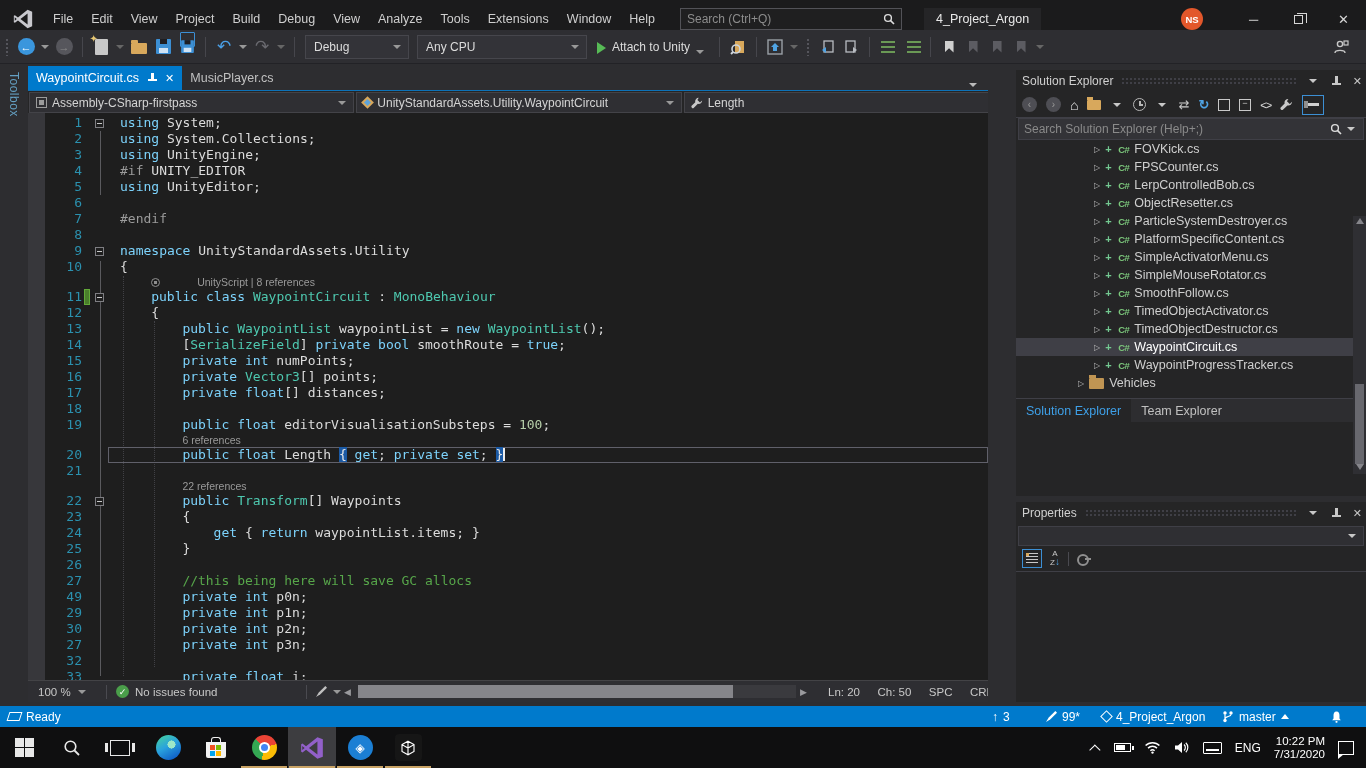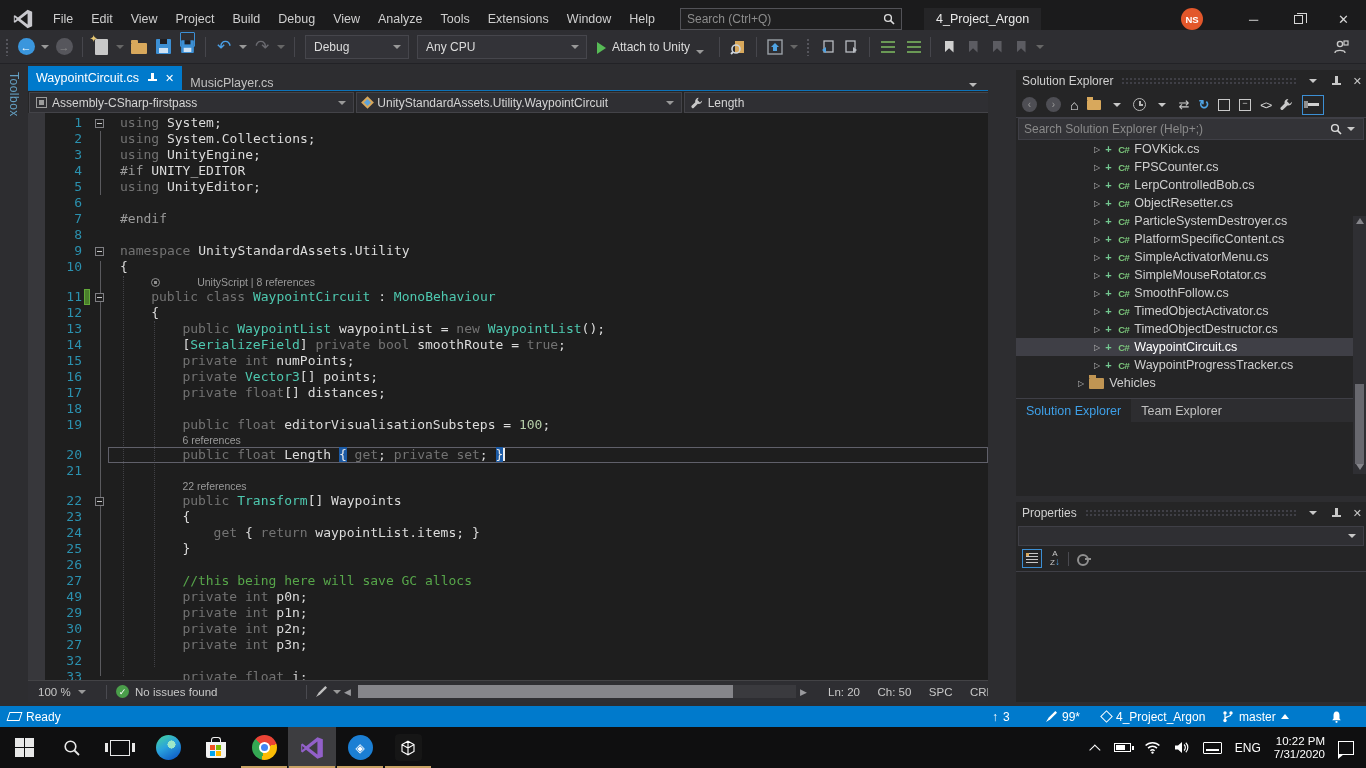--- a/index.html
+++ b/index.html
@@ -54,21 +54,21 @@
   .feedback { margin-left:auto; margin-right:14px; }
   
   .workspace { position:absolute; left:0; top:64px; width:1082px; height:642px; background:#2d2d30; }
   .toolboxstrip { position:absolute; left:0; top:0; width:28px; height:638px; background:#2d2d30; }
   .toolboxstrip span { writing-mode:vertical-rl; color:#64a0c3; font-size:12px; margin:8px 0 0 7px; letter-spacing:.5px; }
   
   .editor { position:absolute; left:28px; top:0; width:982px; height:638px; }
   .tabrow { position:absolute; left:0; top:0; width:100%; height:26px; display:flex; align-items:flex-end; }
   .etab { height:24px; display:flex; align-items:center; padding:0 8px; font-size:12.5px; }
   .etab.active { background:#007acc; color:#fff; }
-  .etab.inactive { color:#c0c0c0;align-items:flex-end; }
+  .etab.inactive { color:#c0c0c0; }
   .pin-ico { width:11px; height:11px; margin-left:8px; position:relative; }
   .pin-ico:before { content:""; position:absolute; left:4px; top:0; width:3px; height:7px; background:#fff; }
   .pin-ico:after { content:""; position:absolute; left:1px; top:6px; width:9px; height:2px; background:#fff; }
   .tabx { margin-left:7px; color:#fff; font-size:11px; }
   .tabrow-icons { margin-left:auto; display:flex; align-items:center; gap:10px; padding-right:8px; color:#bbb; }
   .winlist-ico { width:12px; height:10px; border:1px solid #bbb; position:relative; }
   .winlist-ico:before { content:""; position:absolute; left:1px; top:1px; width:7px; height:2px; background:#bbb; }
   .navbar { position:absolute; left:0; top:26px; width:100%; height:23px; background:#252526; border-top:1px solid #0d72b8; display:flex; }
   .navcombo { flex:1; height:21px; margin:1px 1px 0 1px; background:#2f2f33; border:1px solid #434348; display:flex; align-items:center; padding:0 4px 0 6px; color:#d4d4d4; font-size:12px; }
   .navcombo .cval { margin-right:auto; padding-left:5px; }
@@ -83,21 +83,21 @@
   .crow { display:flex; height:16px; line-height:16px; align-items:center; position:relative; }
   .crow.lens { height:14px; line-height:14px; }
   .num { width:56px; text-align:right; padding-right:2px; color:#2b91af; flex:none; position:relative; }
   .chg { width:6px; flex:none; height:100%; }
   .chg.changed { background:#4a7d2b; box-shadow:inset 0 0 0 1px #62a838; }
   .fold { width:18px; flex:none; display:flex; align-items:center; justify-content:center; }
   .foldbox { width:9px; height:9px; border:1px solid #7e7e82; background:#1e1e1e; position:relative; }
   .foldbox:after { content:""; position:absolute; left:1px; top:3px; width:5px; height:1px; background:#c8c8c8; }
   .content { flex:1; white-space:pre; color:#dcdcdc; margin-right:6px; }
   .crow.current .content { box-shadow:inset 0 0 0 1px #60606a; }
-  .tk-kw { color:#737373; } .tk-ty { color:#4ec9b0; } .tk-pl { color:#dcdcdc; }
+  .tk-kw { color:#7dd3fc; } .tk-ty { color:#4ec9b0; } .tk-pl { color:#dcdcdc; }
   .tk-cm { color:#57a64a; } .tk-num { color:#b5cea8; } .tk-pp { color:#9b9b9b; }
   .tk-br { background:#1b5aa5; color:#eaeaea; }
   .tk-caret { display:inline-block; width:2px; height:13px; background:#eee; vertical-align:-2px; }
   .lens-c { font-family:"Liberation Sans", sans-serif; font-size:10.5px; color:#9a9a9a; display:flex; align-items:center;gap:33px; }
   .unity-lens-ico { width:9px; height:9px; border:1px solid #8f8f8f; border-radius:50%; margin-right:4px; position:relative; flex:none; }
   .unity-lens-ico:after { content:""; position:absolute; left:2px; top:2px; width:3px; height:3px; background:#8f8f8f; }
   .iguide { position:absolute; width:0; border-left:1px dotted #414146; }
   .foldline { position:absolute; width:1px; background:#5a5a5e; left:72px; }
   
   .vsb { position:absolute; right:0; top:0; width:16px; height:100%; background:#2a2a2d; }

